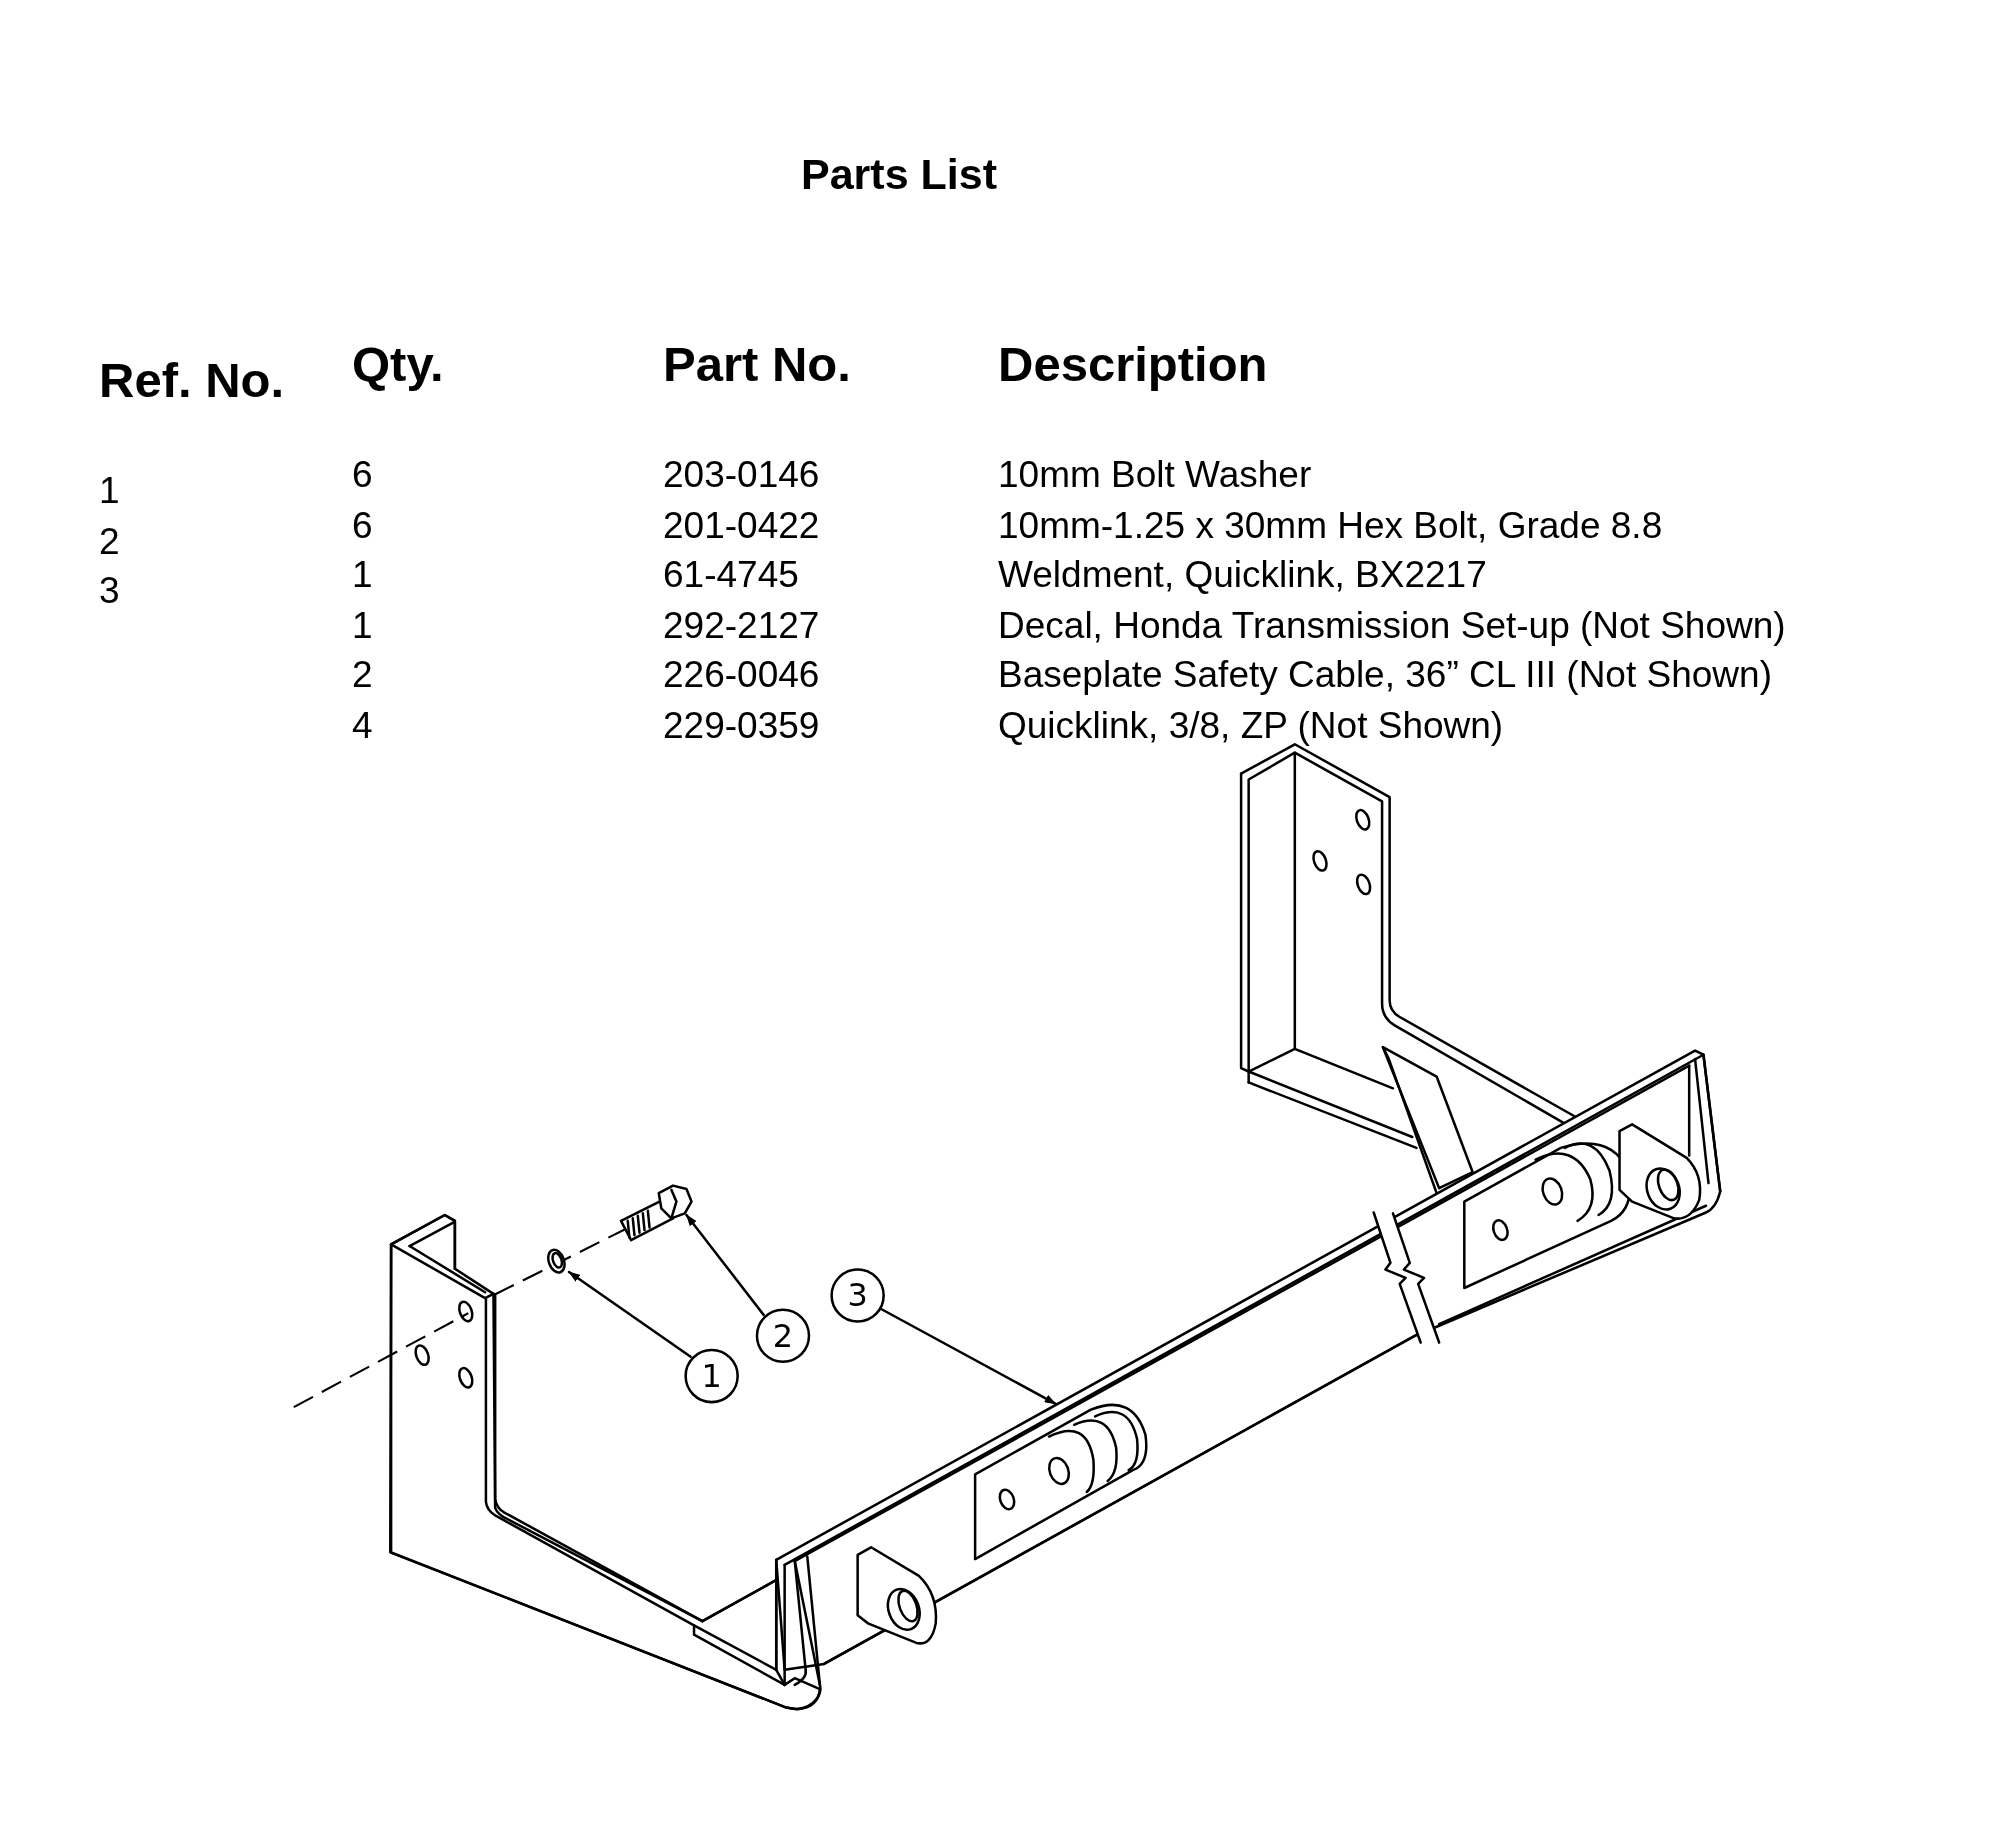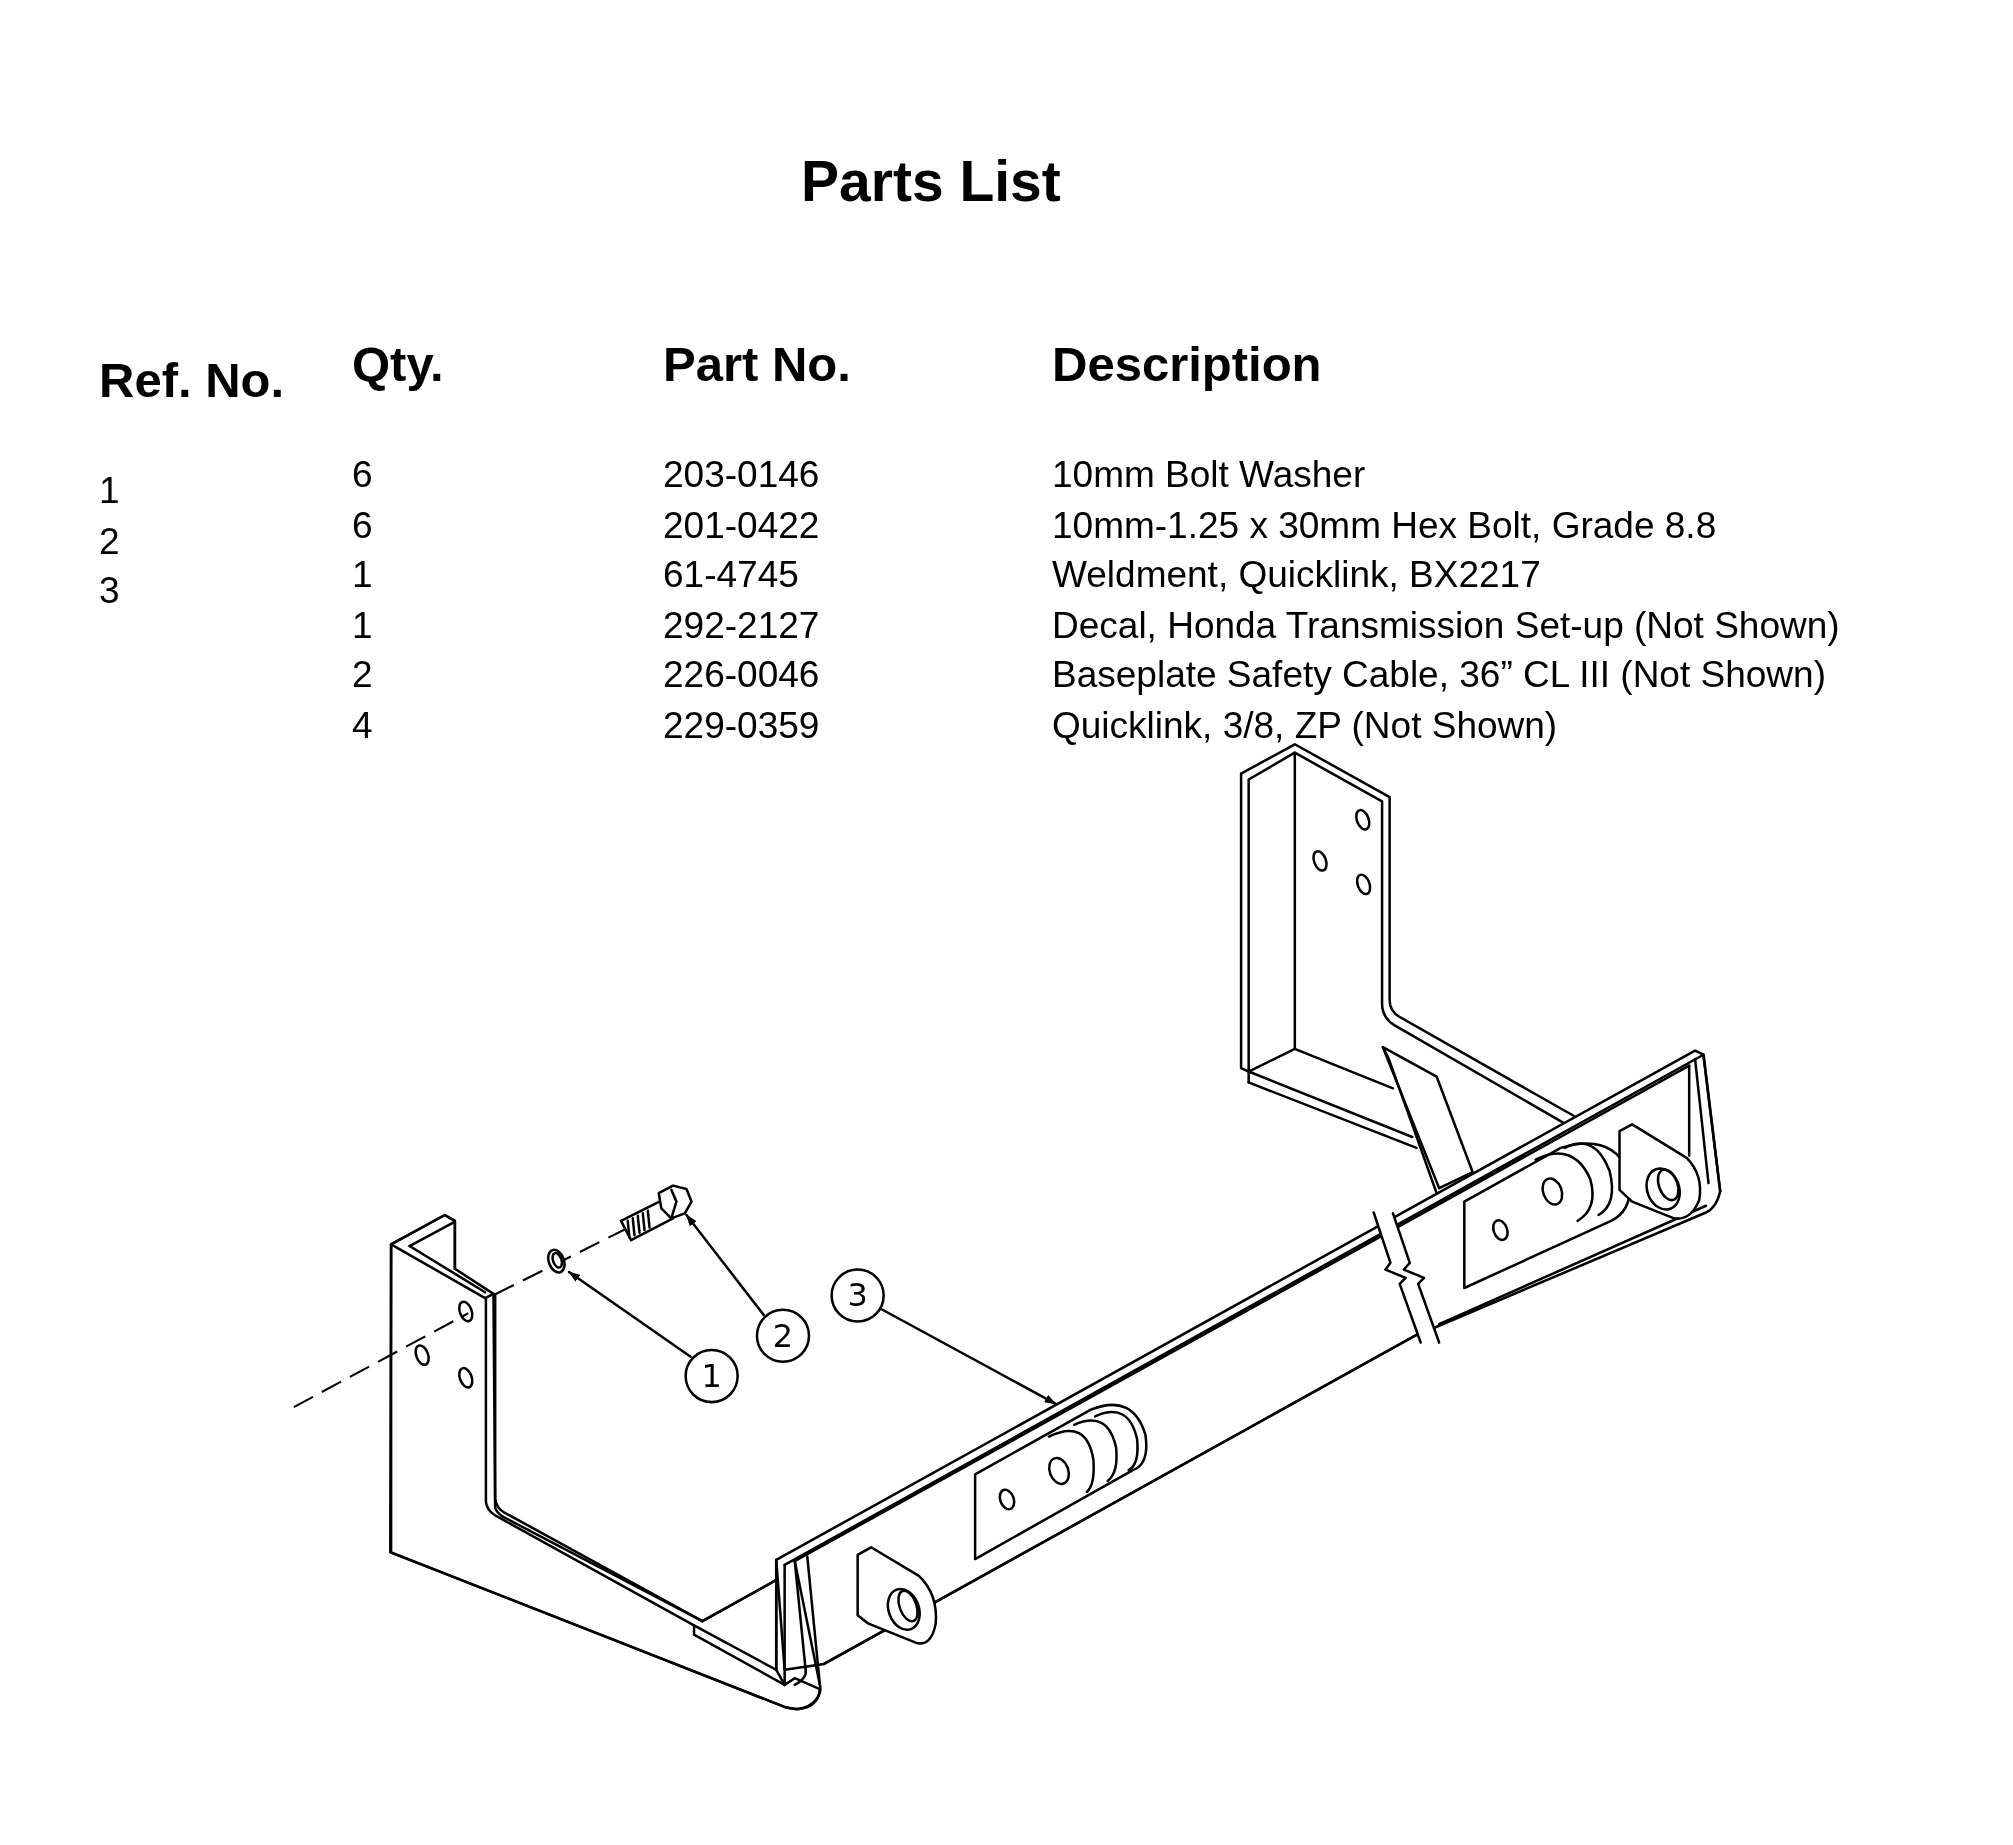--- a/index.html
+++ b/index.html
@@ -1,24 +1,24 @@
 <!DOCTYPE html>
 <html style="font-size:13.4px"><head>
 <meta charset="utf-8">
 <style>
   html, body { margin: 0; padding: 0; background: #ffffff; }
   body { width: 2014px; height: 1846px; position: relative; overflow: hidden;
          font-family: "Liberation Sans", sans-serif; color: #000; }
-  .title { position: absolute; left: 801px; top: 153px; font-size: 57px; font-weight: bold; line-height: 1; letter-spacing: 0px; }
+  .title { position: absolute; left: 801px; top: 153px; font-size: 43px; font-weight: bold; line-height: 1; letter-spacing: 0px; }
   .hdr { position: absolute; top: 340px; font-size: 49px; font-weight: bold; line-height: 1; }
   .cell { position: absolute; font-size: 37px; line-height: 1; white-space: nowrap; }
   .c-ref { left: 99px; margin-top: 16px; }
   .c-qty { left: 352px; }
   .c-part { left: 643px; margin-left: 20px; }
-  .c-desc { left: 1052px; }
+  .c-desc { left: 998px; }
   svg.drawing { position: absolute; left: 0; top: 0; width: 2014px; height: 1846px; }
   svg.drawing .ln { fill: none; stroke: #000; stroke-width: 3; stroke-linejoin: round; stroke-linecap: round; }
   svg.drawing .dash { fill: none; stroke: #000; stroke-width: 2.5; stroke-dasharray: 26 12; }
   svg.drawing .fillw { fill: #fff; stroke: #000; stroke-width: 3; stroke-linejoin: round; }
   svg.drawing text { font-family: "DejaVu Sans", sans-serif; font-size: 38px; fill: #000; }
 </style>
 </head>
 <body>
 
 <div>

